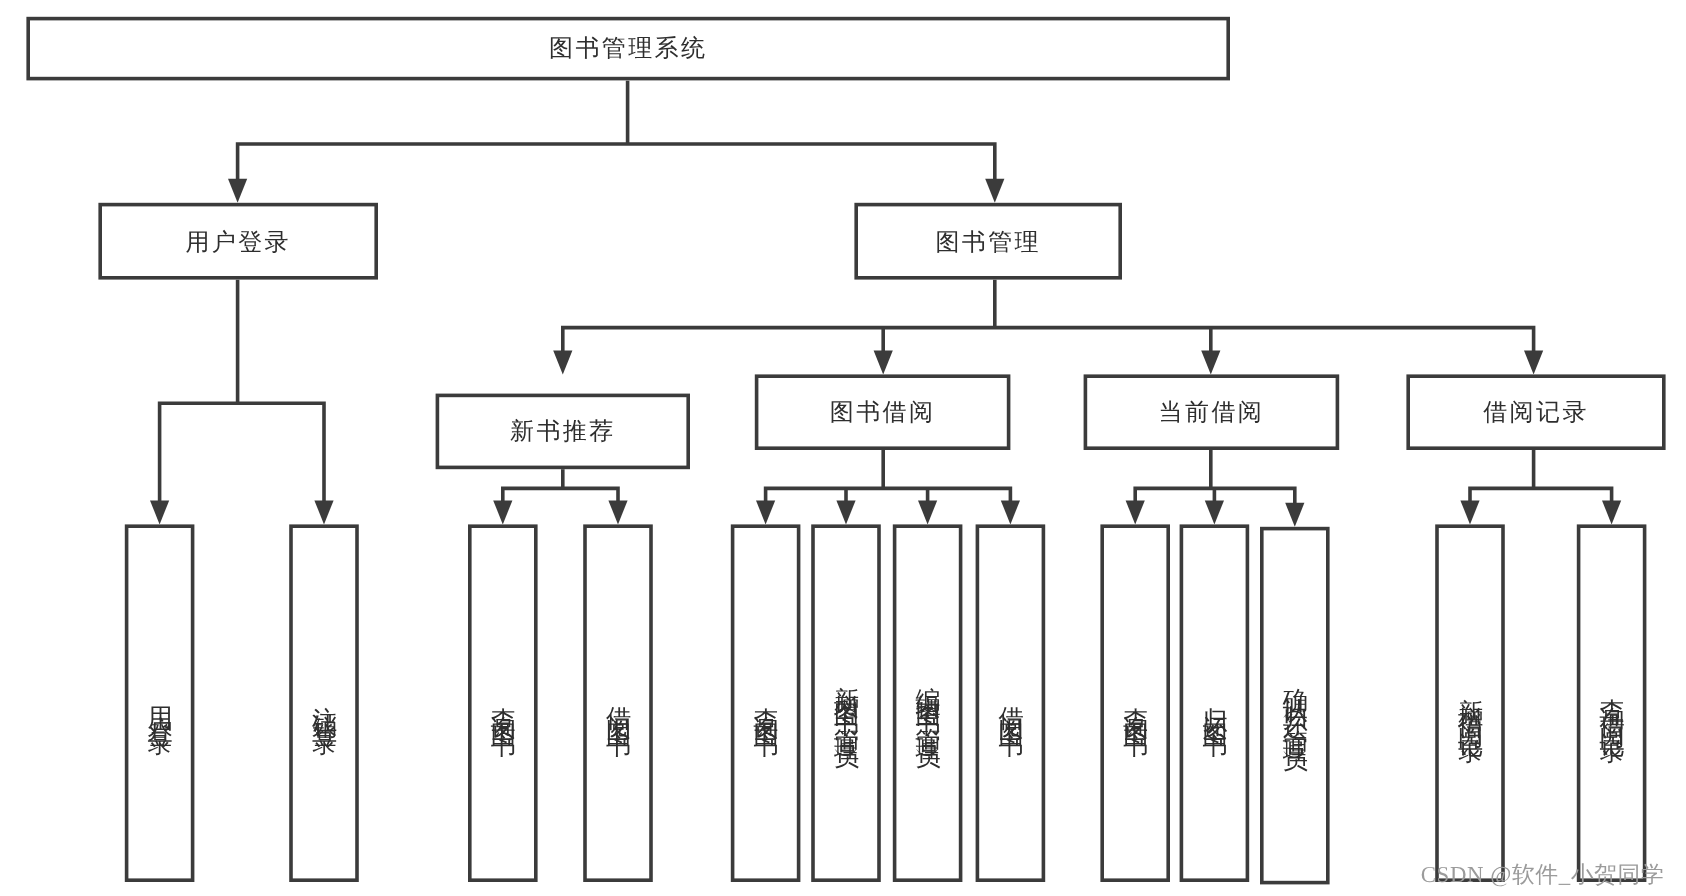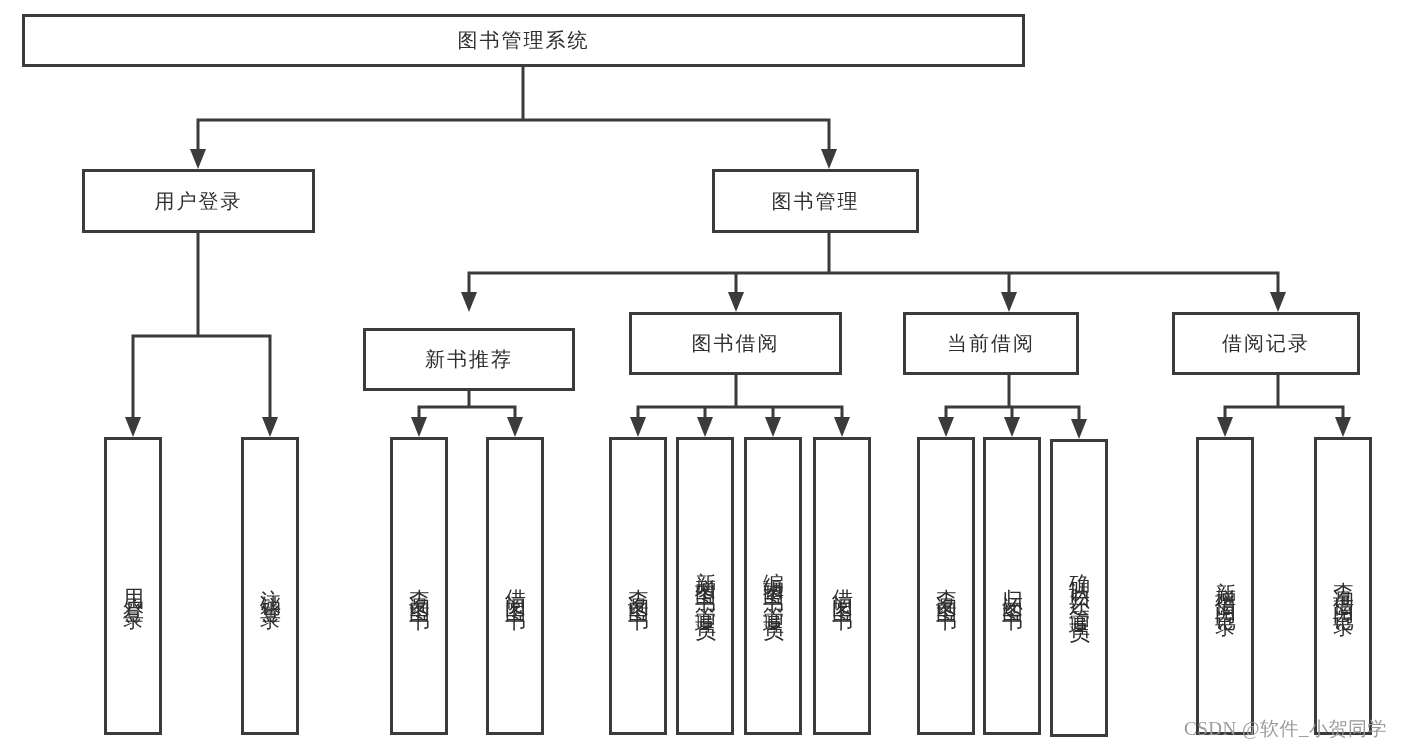--- a/index.html
+++ b/index.html
@@ -106,34 +106,34 @@
     </g>
   </svg>
 
   <div class="node hnode" style="left:22px; top:14px; width:1003px; height:53px;">
     <span class="lbl">图书管理系统</span>
   </div>
 
   <div class="node hnode" style="left:82px; top:169px; width:233px; height:64px;">
     <span class="lbl">用户登录</span>
   </div>
-  <div class="node hnode" style="left:712px; top:169px; width:207px; height:64px;">
+  <div class="node hnode" style="left:712px; top:169px; width:223px; height:64px;">
     <span class="lbl">图书管理</span>
   </div>
 
   <div class="node hnode" style="left:363px; top:328px; width:212px; height:63px;">
     <span class="lbl">新书推荐</span>
   </div>
   <div class="node hnode" style="left:629px; top:312px; width:213px; height:63px;">
     <span class="lbl">图书借阅</span>
   </div>
-  <div class="node hnode" style="left:903px; top:312px; width:176px; height:63px;">
+  <div class="node hnode" style="left:903px; top:312px; width:213px; height:63px;">
     <span class="lbl">当前借阅</span>
   </div>
-  <div class="node hnode" style="left:1172px; top:312px; width:188px; height:63px;">
+  <div class="node hnode" style="left:1172px; top:312px; width:216px; height:63px;">
     <span class="lbl">借阅记录</span>
   </div>
 
   <div class="node leaf" style="left:104px; top:437px; width:58px; height:298px;">
     <span class="vtext">用户登录</span>
   </div>
   <div class="node leaf" style="left:241px; top:437px; width:58px; height:298px;">
     <span class="vtext">注销登录</span>
   </div>
 

